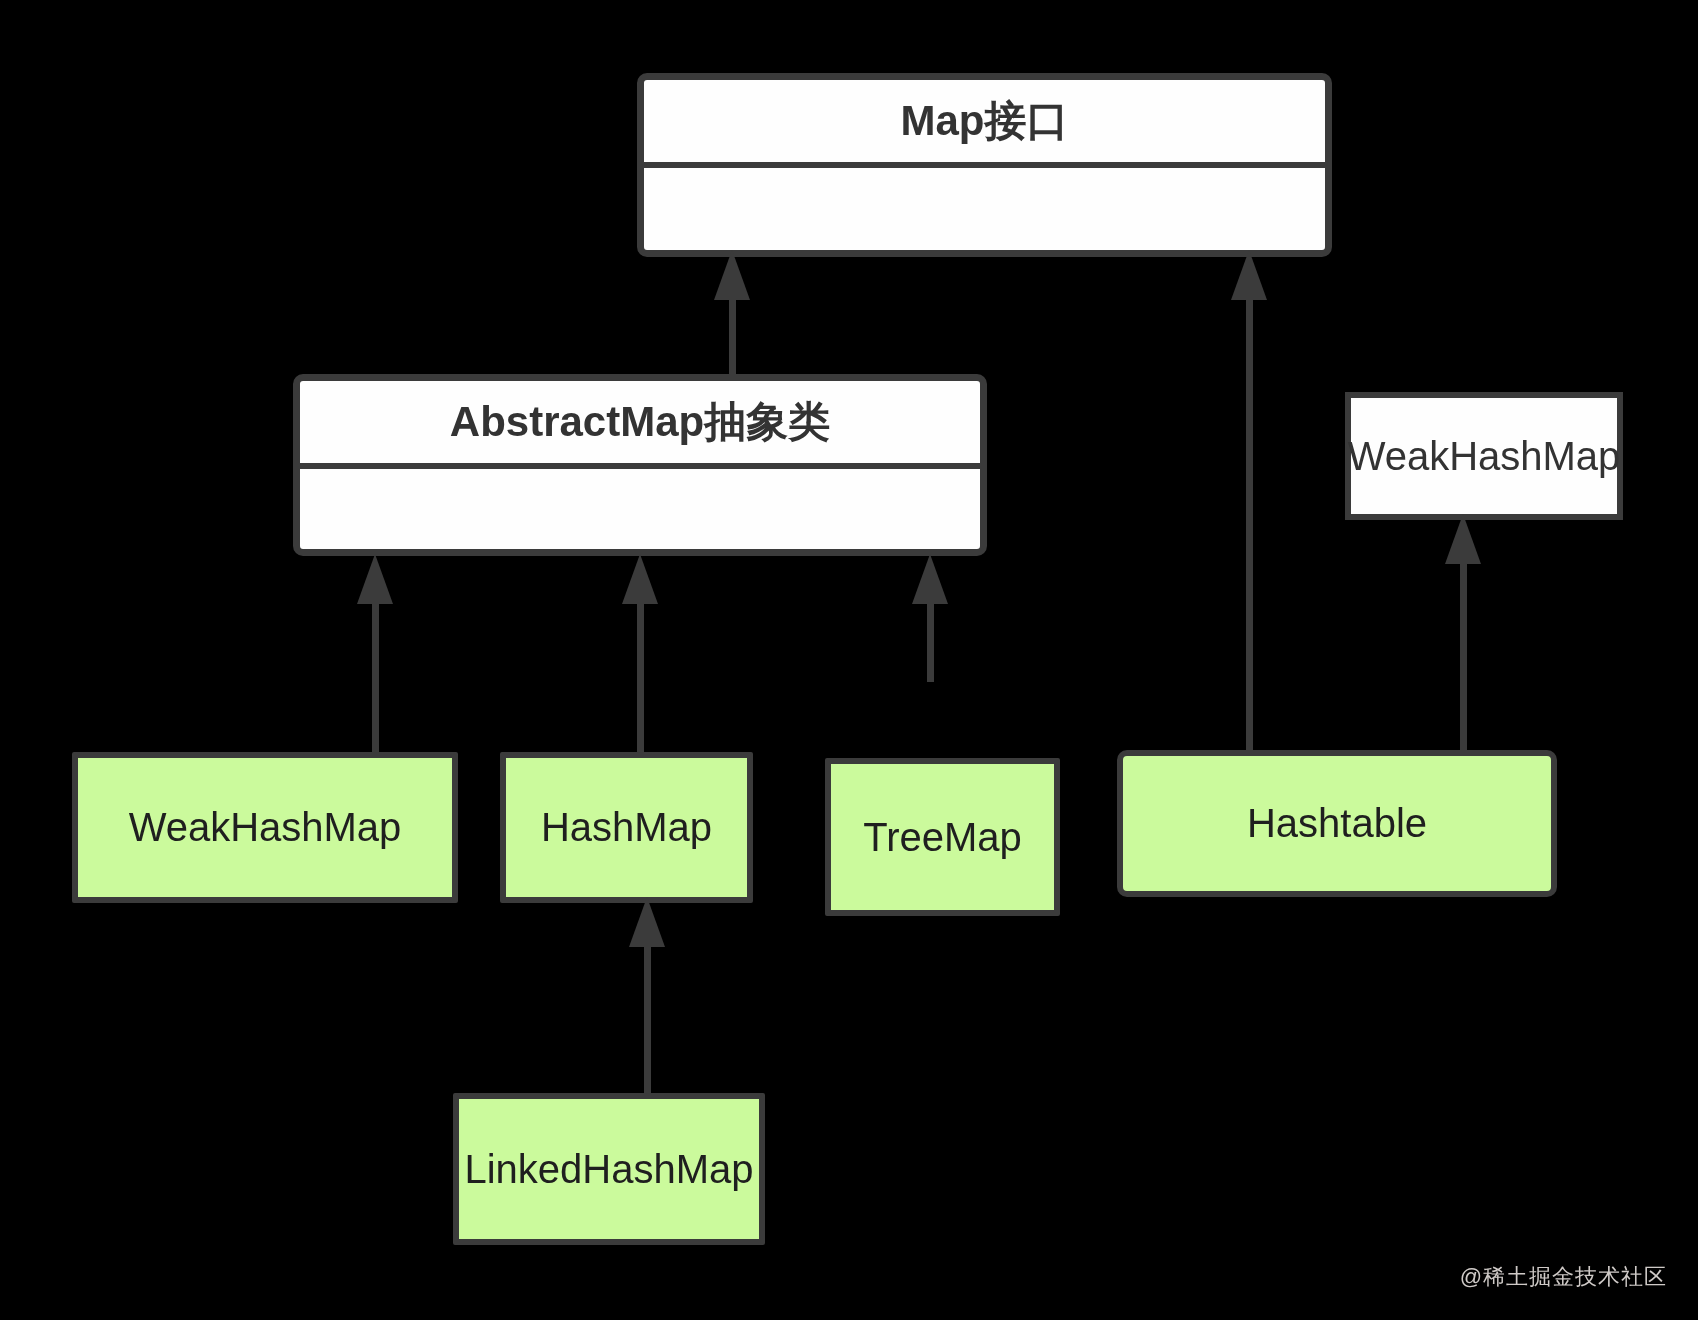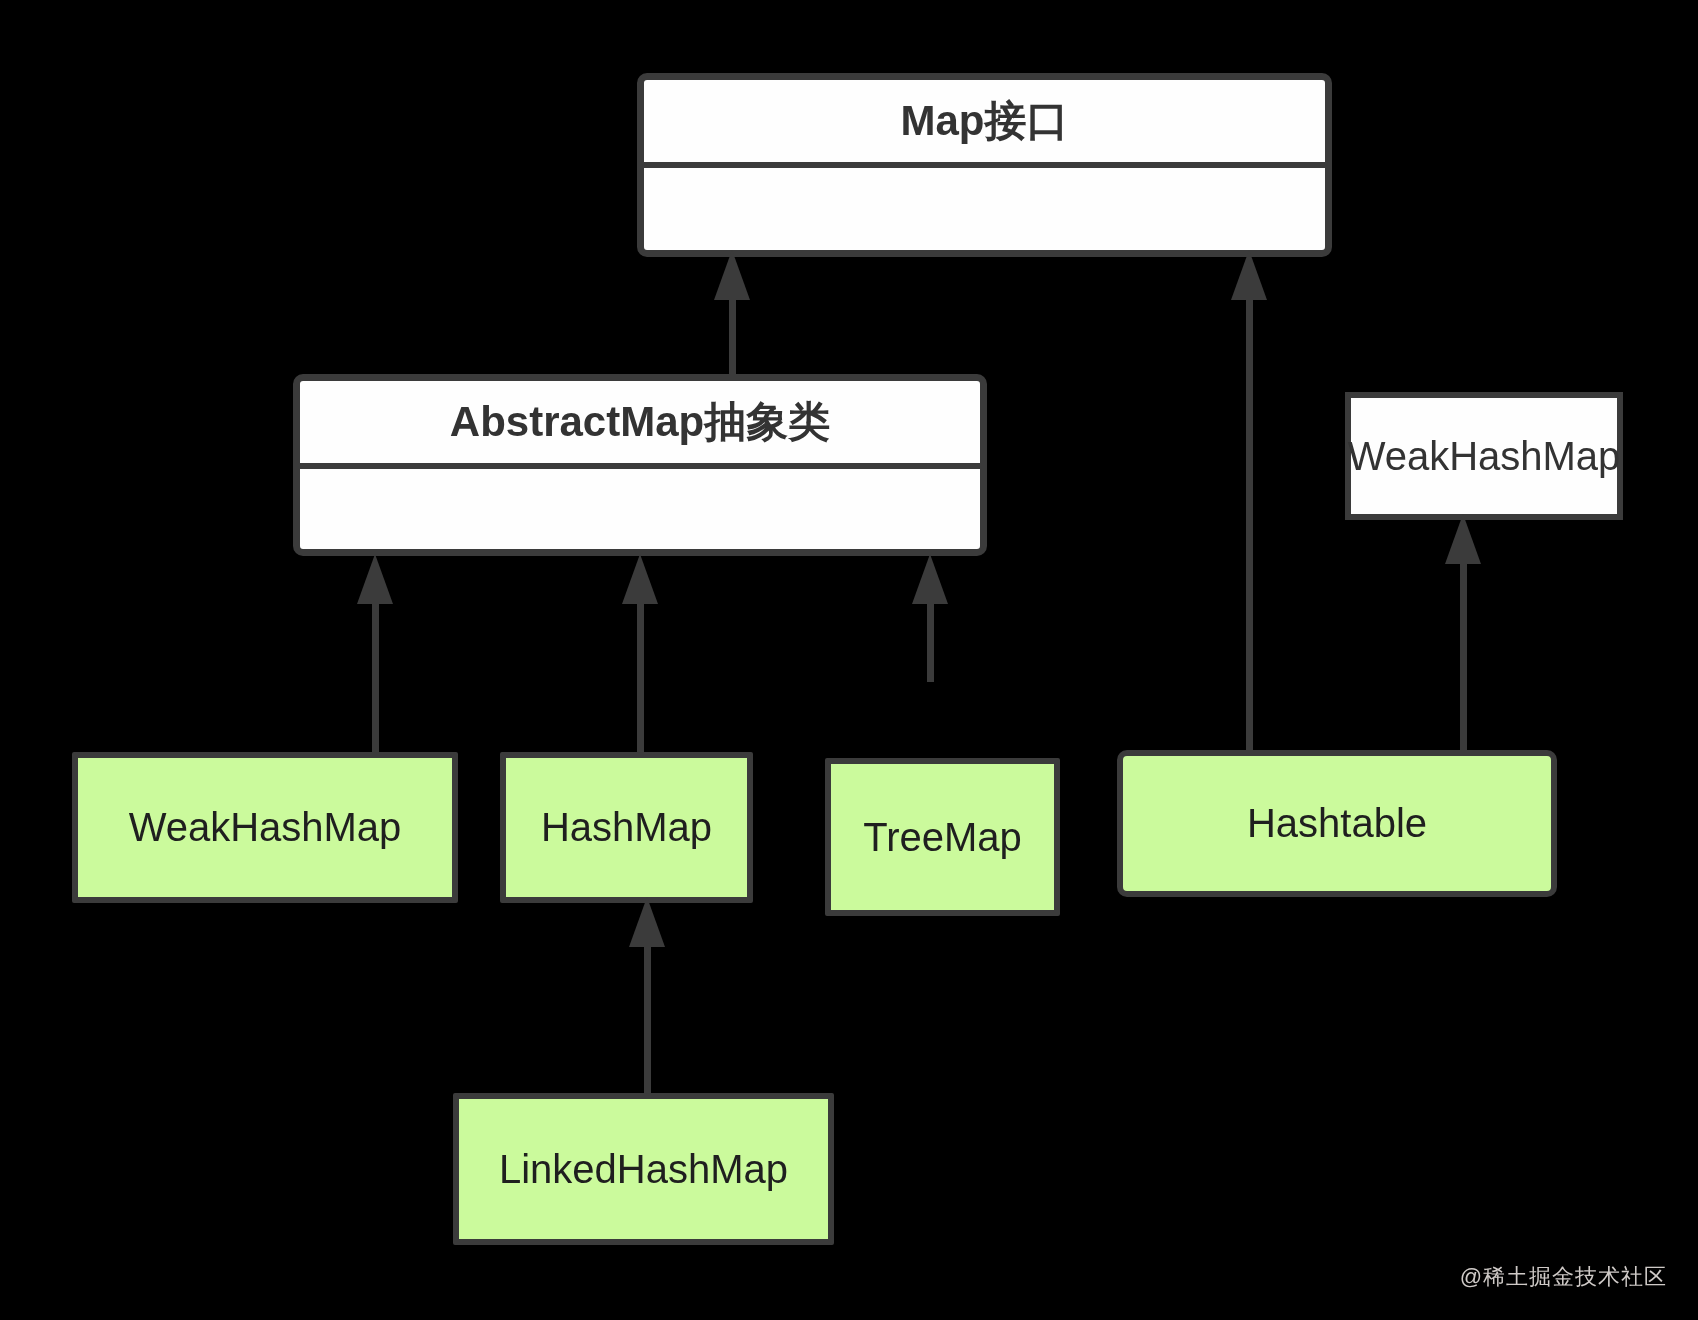--- a/index.html
+++ b/index.html
@@ -76,21 +76,21 @@
   </div>
 
   <div class="leaf" style="left:825px;top:758px;width:235px;height:158px">
     <span>TreeMap</span>
   </div>
 
   <div class="leaf rounded" style="left:1117px;top:750px;width:440px;height:147px">
     <span>Hashtable</span>
   </div>
 
-  <div class="leaf" style="left:453px;top:1093px;width:381px;height:152px">
+  <div class="leaf" style="left:453px;top:1093px;width:312px;height:152px">
     <span>LinkedHashMap</span>
   </div>
 
   <div class="arrow" style="left:714px;top:250px;height:128px">
     <div class="head"></div>
     <div class="line" style="height:78px"></div>
   </div>
 
   <div class="arrow" style="left:1231px;top:250px;height:500px">
     <div class="head"></div>

